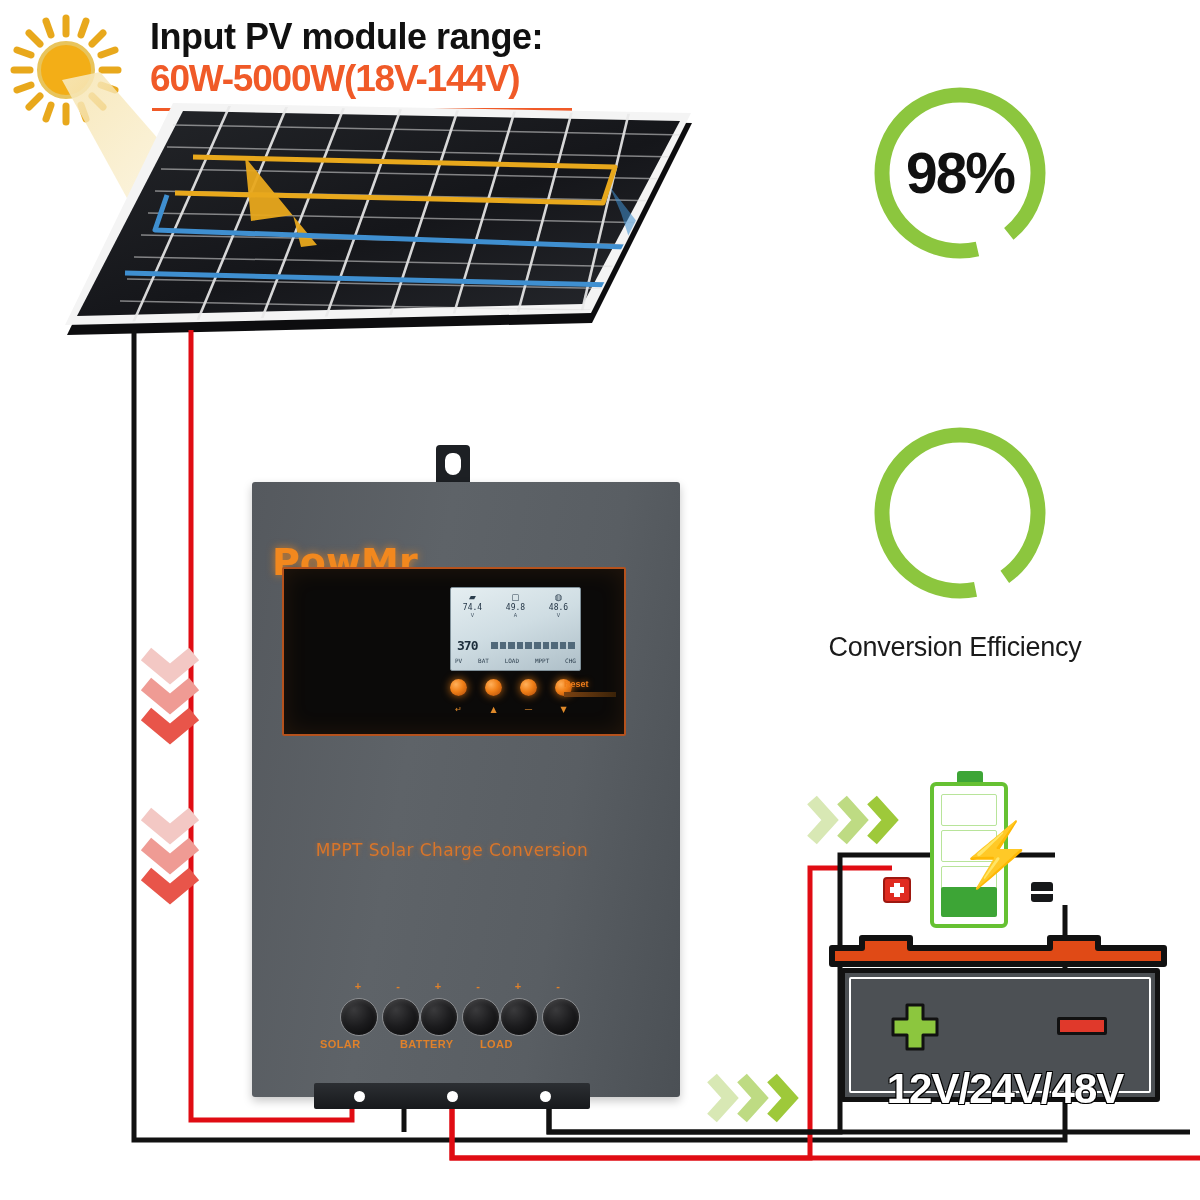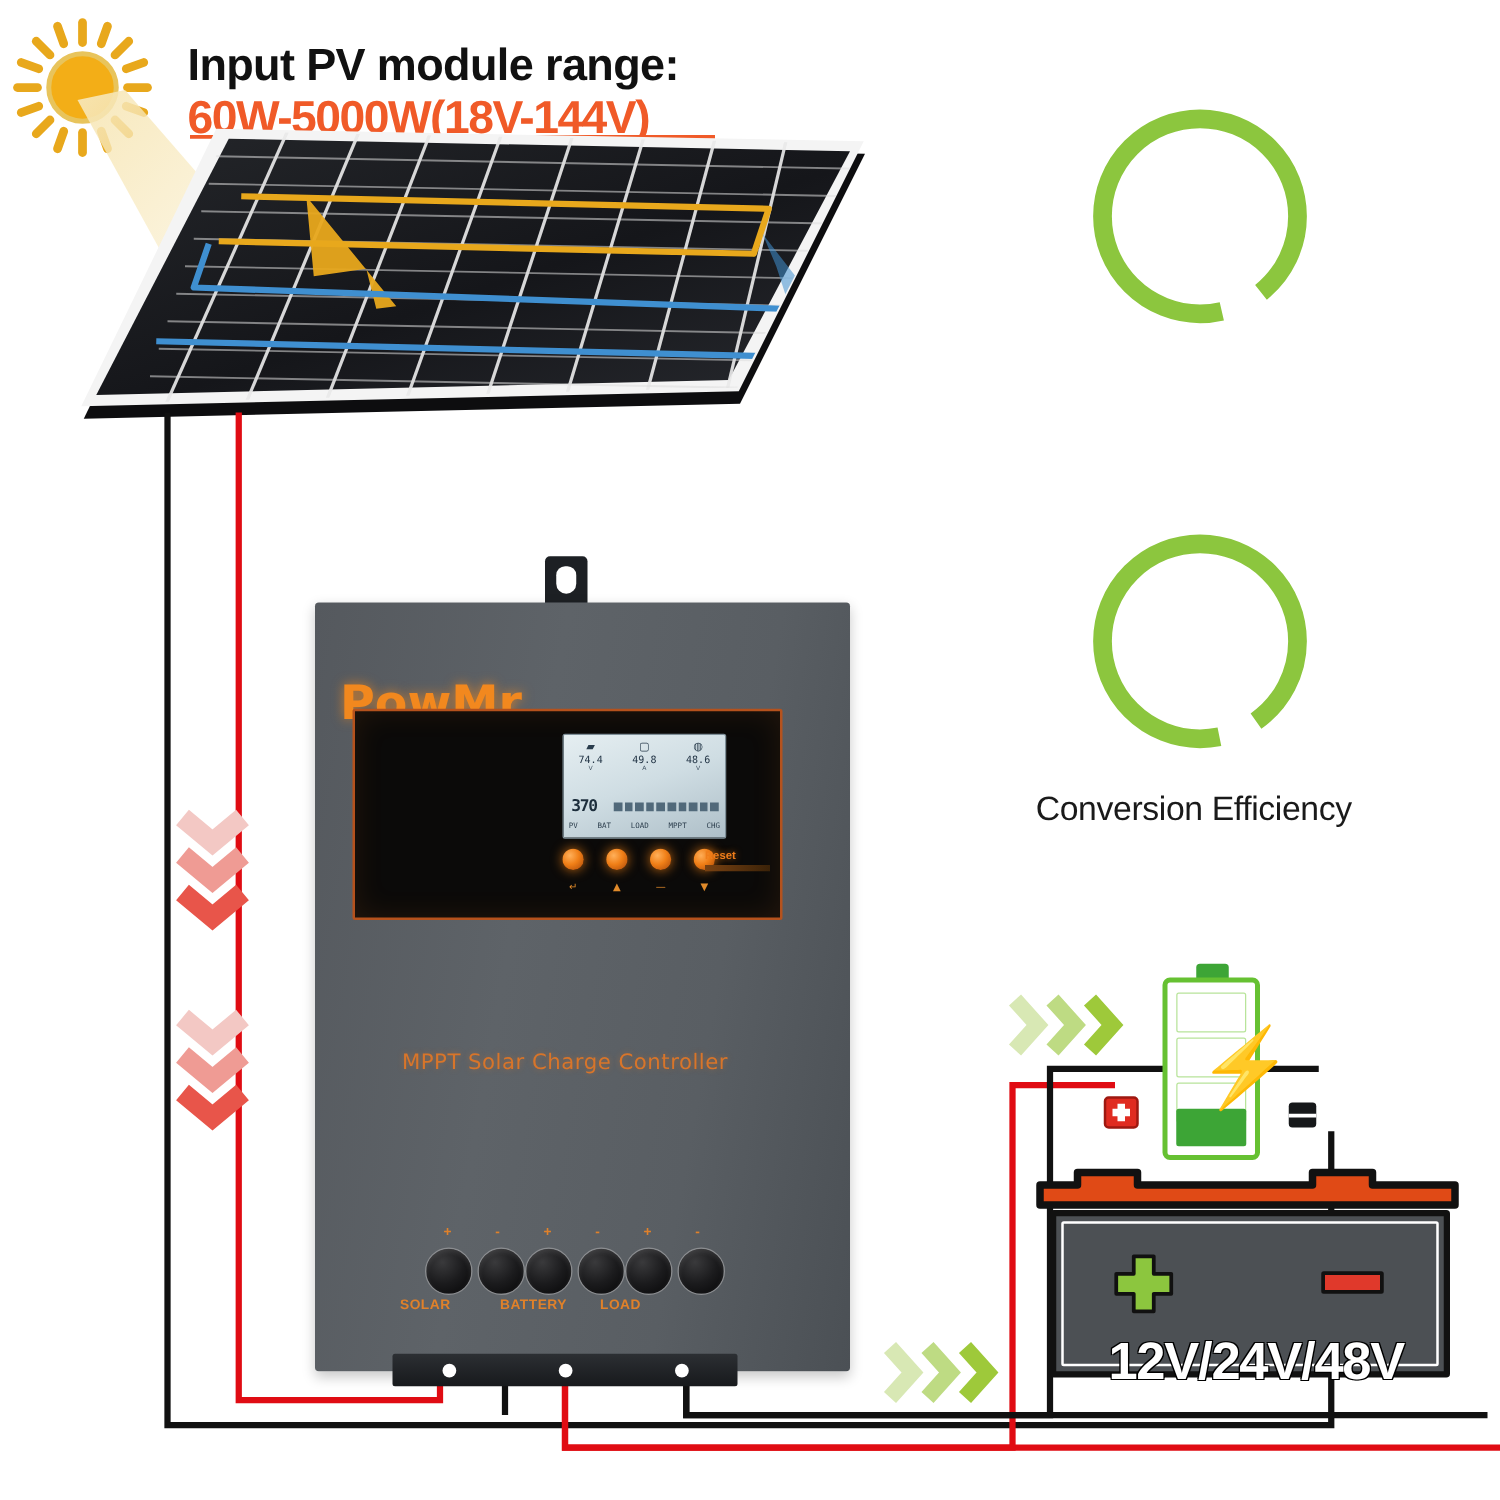--- a/index.html
+++ b/index.html
@@ -8,21 +8,21 @@
     width:1200px;height:1200px;
     background:#ffffff;
     font-family:"Liberation Sans",sans-serif;
     overflow:hidden;
     position:relative;
   }
   #stage{position:absolute;left:0;top:0;width:1200px;height:1200px;}
   .abs{position:absolute;}
 
   
-  #header-block{left:150px;top:18px;width:470px;margin-top:15px;}
+  #header-block{left:150px;top:18px;width:470px;}
   #header-title{
     font-size:36px;font-weight:bold;color:#111;
     letter-spacing:-0.5px;line-height:1.05;white-space:nowrap;
   }
   #header-range{
     font-size:37px;font-weight:bold;color:#f05a28;
     letter-spacing:-1.2px;line-height:1.05;white-space:nowrap;
     margin-top:4px;
   }
   #header-underline{
@@ -319,20 +319,21 @@
       <path d="M 112 100 L 100 135 L 570 152 L 560 190 L 70 178"></path>
     </g>
     <polygon clip-path="url(#panelClip)" points="555,92 600,150 578,155 566,118" fill="#3f8fd0" opacity="0.55"></polygon>
   </svg>
 
   <div id="ring-block-1" class="ring-block abs">
     <div class="ring-wrap">
       <svg class="ring-svg" viewBox="0 0 190 190">
         <circle cx="95" cy="95" r="78" fill="none" stroke="#8cc63e" stroke-width="15" stroke-linecap="butt" stroke-dasharray="455 35" stroke-dashoffset="-227" transform="rotate(-90 95 95)"></circle>
       </svg>
+      <div class="ring-value">98%</div>
     </div>
   </div>
 
   <div id="ring-block-2" class="ring-block abs">
     <div class="ring-wrap">
       <svg class="ring-svg" viewBox="0 0 190 190">
         <circle cx="95" cy="95" r="78" fill="none" stroke="#8cc63e" stroke-width="15" stroke-linecap="butt" stroke-dasharray="458 32" stroke-dashoffset="-229" transform="rotate(-90 95 95)"></circle>
       </svg>
     </div>
     <div class="ring-caption">Conversion Efficiency</div>
@@ -440,21 +441,21 @@
           <div class="ctrl-btn-label" style="left:0px;">↵</div>
           <div class="ctrl-btn-label" style="left:35px;">▲</div>
           <div class="ctrl-btn-label" style="left:70px;">—</div>
           <div class="ctrl-btn-label" style="left:105px;">▼</div>
 
           <div id="reset-label">Reset</div>
           <div id="reset-bar"></div>
         </div>
       </div>
 
-      <div id="ctrl-model">MPPT Solar Charge Controller</div>
+      <div id="ctrl-model">MPPT Solar Charge Conversion</div>
 
       <div id="terminal-area">
         <div class="term-polarity" style="left:88px;">+</div>
         <div class="term-polarity" style="left:128px;">-</div>
         <div class="term-polarity" style="left:168px;">+</div>
         <div class="term-polarity" style="left:208px;">-</div>
         <div class="term-polarity" style="left:248px;">+</div>
         <div class="term-polarity" style="left:288px;">-</div>
 
         <div class="term-group" style="left:88px;">

